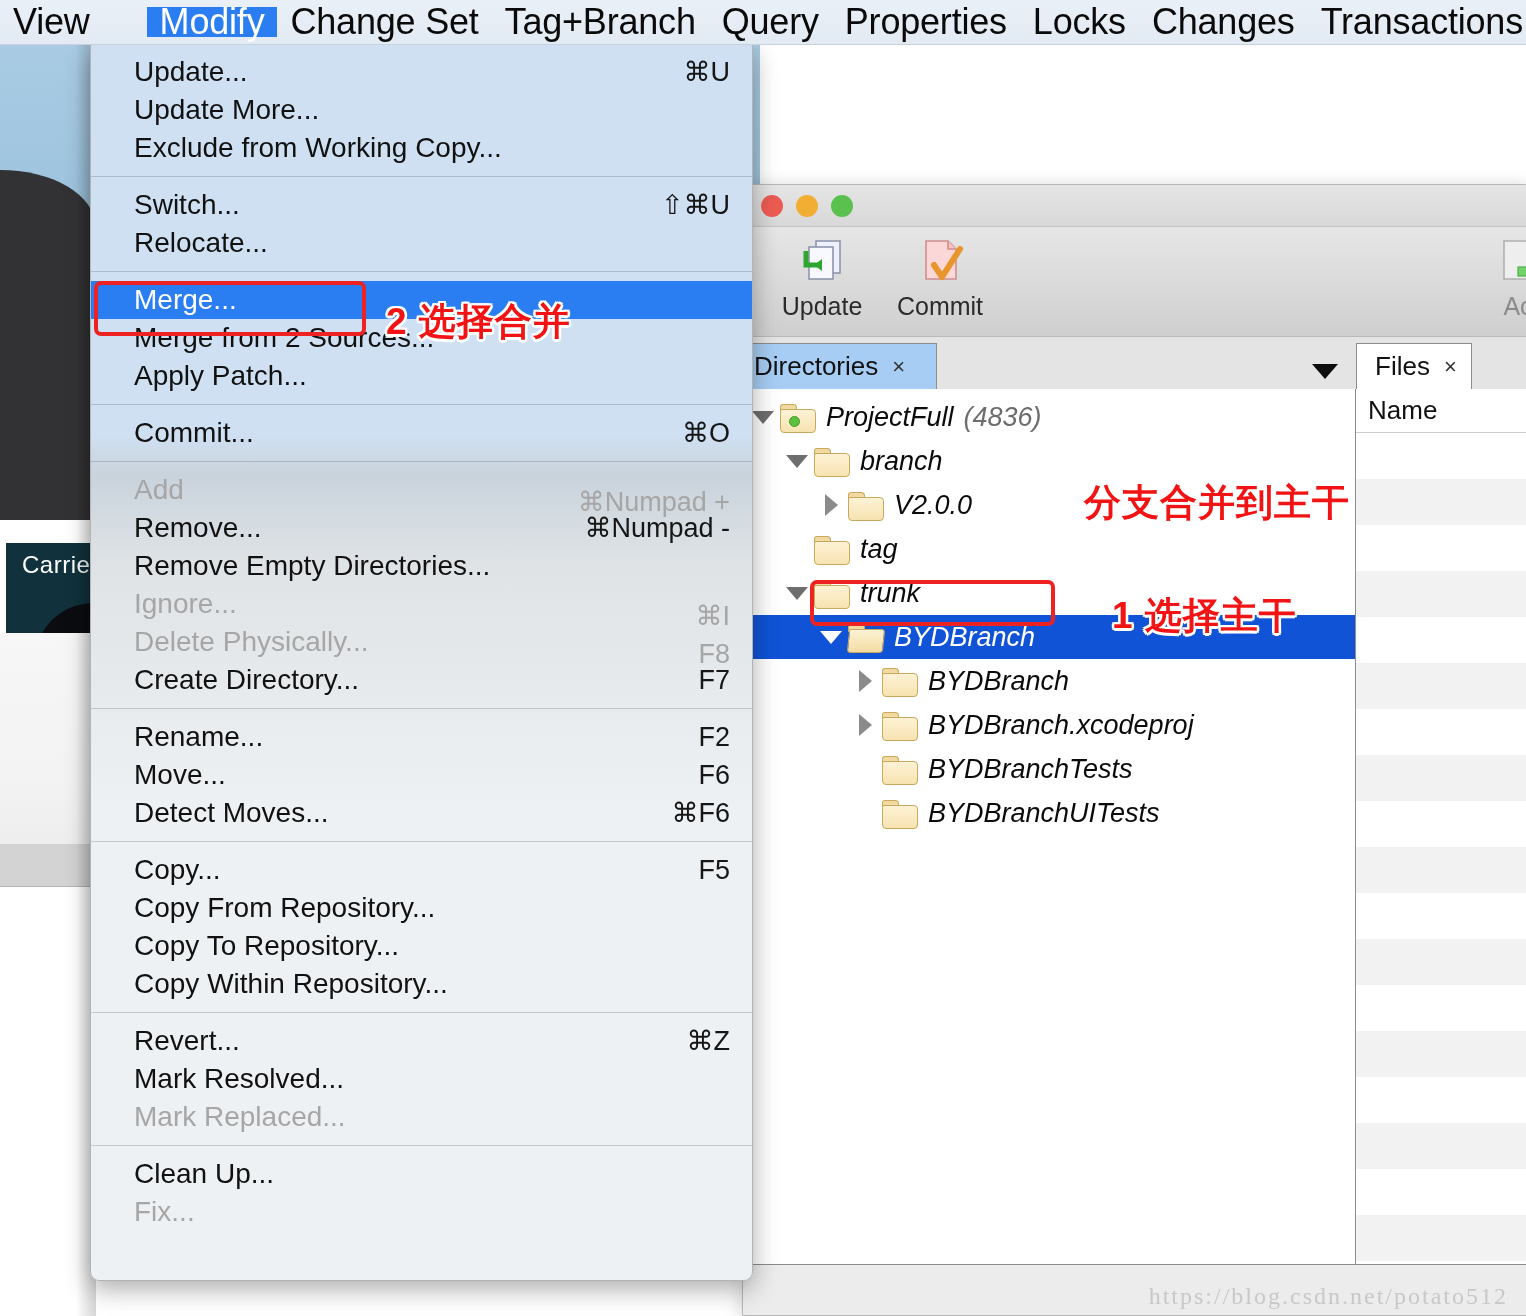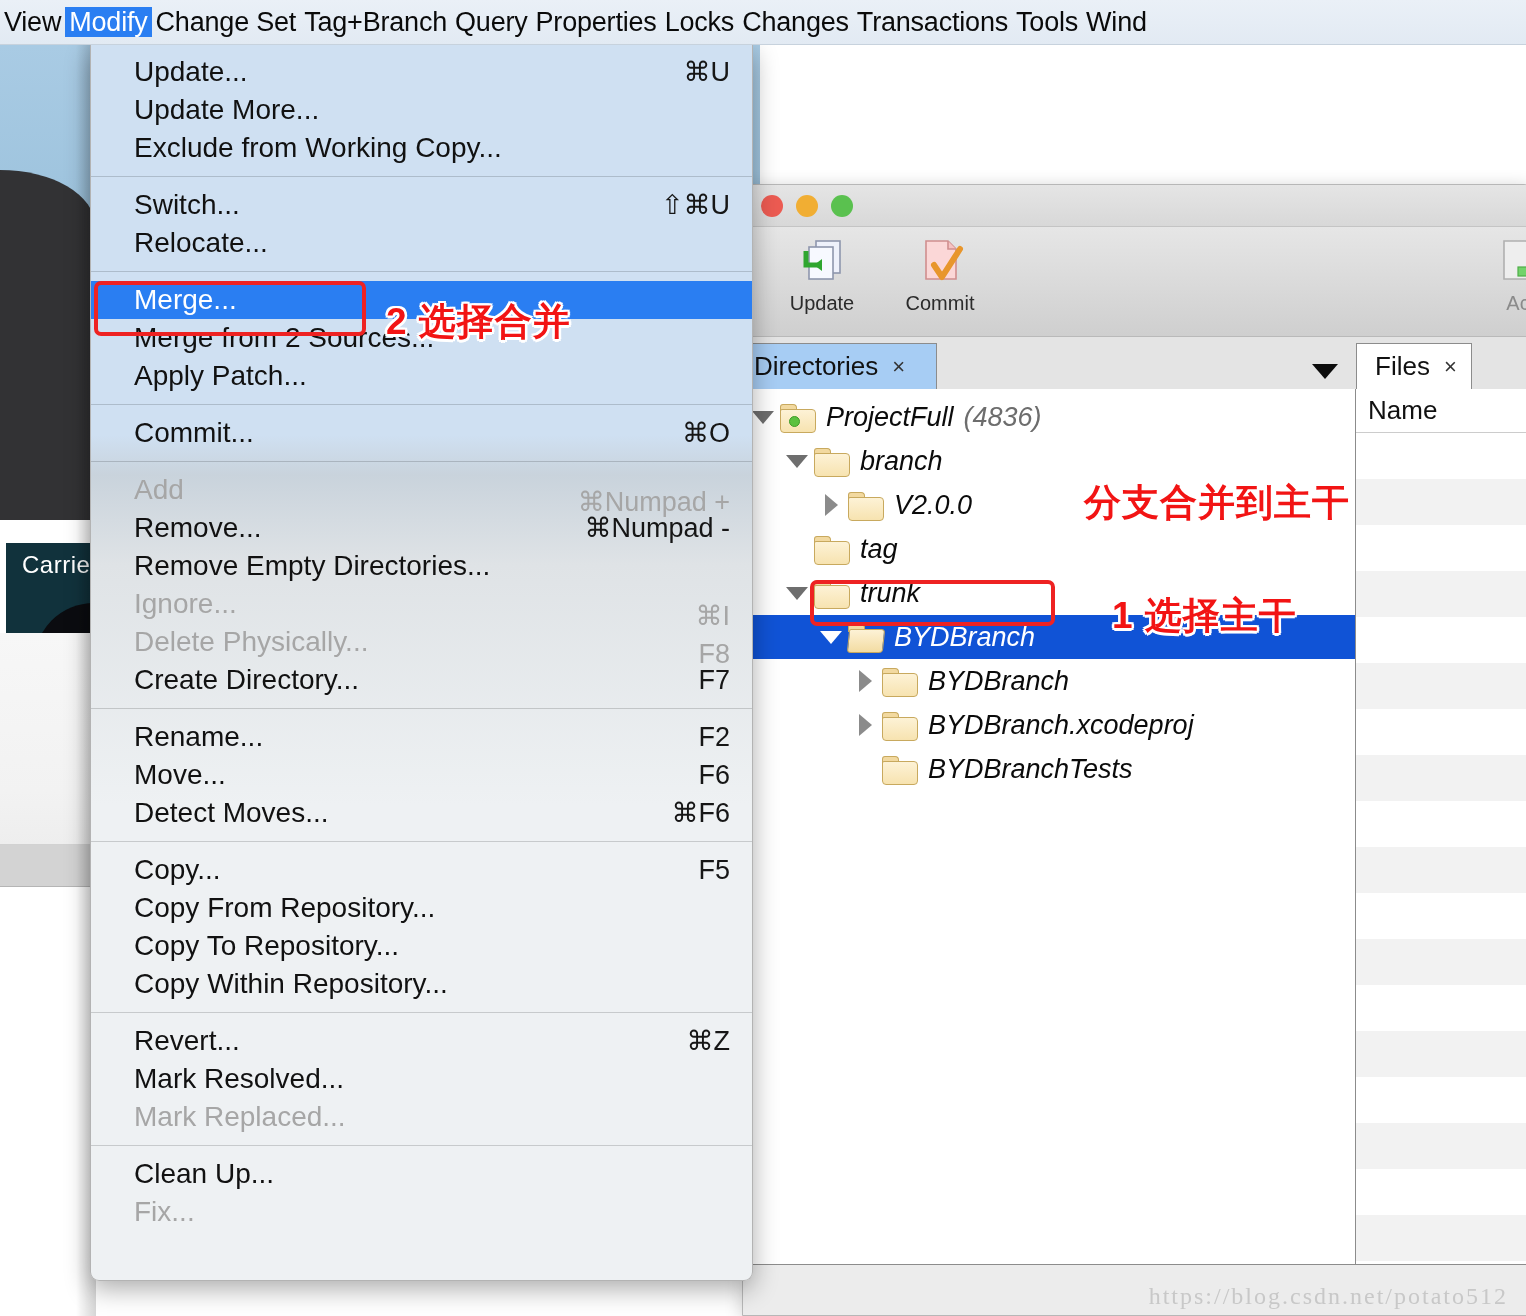--- a/index.html
+++ b/index.html
@@ -58,25 +58,25 @@
   
   .menubar {
     position: absolute; left: 0; top: 0; width: 1526px; height: 45px;
     background: linear-gradient(180deg,#eaf0f7 0%, #e2eaf3 100%);
     border-bottom: 1px solid #c7d2dd;
     display: flex; align-items: center;
     white-space: nowrap;
   }
   .menubar .mb-item {
     height: 30px; display: flex; align-items: center;
-    padding: 0 4px; font-size: 27px; color: #0a0a0a;
+    padding: 0 13px; font-size: 36px; color: #0a0a0a;
     letter-spacing: -.2px;
   }
   .menubar .mb-item.active {
-    background: #2a7ef2; color: #ffffff;
+    background: #2a7ef2; color: #ffffff; margin-left: 44px;
   }
 
   
   .appwin {
     position: absolute; left: 742px; top: 184px; width: 790px; height: 1132px;
     background: #ececec;
     border: 1px solid #b7b7b7;
     border-top-left-radius: 8px; border-top-right-radius: 8px;
     box-shadow: 0 3px 18px rgba(0,0,0,.20);
     overflow: hidden;
@@ -96,21 +96,21 @@
     height: 110px; width: 100%;
     background: linear-gradient(180deg,#e6e6e6 0%, #cfcfcf 100%);
     border-bottom: 1px solid #b9b9b9;
     display: flex; align-items: flex-start; padding: 8px 0 0 20px;
     position: relative;
   }
   .tb-btn {
     width: 118px; display: flex; flex-direction: column;
     align-items: center; gap: 5px;
   }
-  .tb-label { font-size: 20px; color: #2b2b2b; }
+  .tb-label { font-size: 25px; color: #2b2b2b; }
   .tb-label.dim { color: #8a8a8a; }
   .tb-icon { width: 52px; height: 52px; position: relative; }
 
   
   .tabsrow {
     position: relative; height: 52px; width: 100%;
     background: #e4e4e4;
     display: flex; align-items: flex-end;
   }
   .tab {
@@ -388,20 +388,25 @@
                 <i></i>
               </span>
               <span class="folder"></span>
               <span>BYDBranch.xcodeproj</span>
             </div>
             <div class="trow ind4">
               <span class="twist none"></span>
               <span class="folder"></span>
               <span>BYDBranchTests</span>
             </div>
+            <div class="trow ind4">
+              <span class="twist none"></span>
+              <span class="folder"></span>
+              <span>BYDBranchUITests</span>
+            </div>
           </div>
       </div>
       <div class="filespanel">
         <div class="files-head">
           <span>Name</span>
         </div>
         <div id="files-stripes">
             <div class="stripe even"></div>
             <div class="stripe odd"></div>
             <div class="stripe even"></div>

